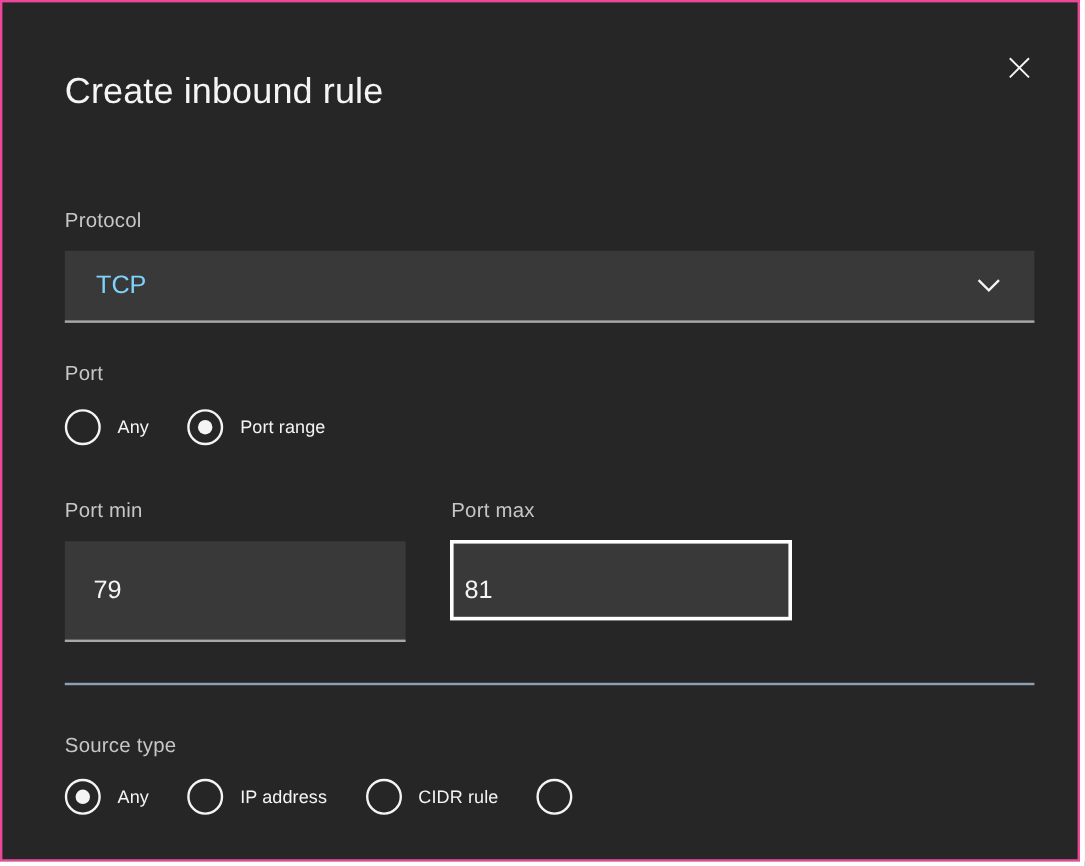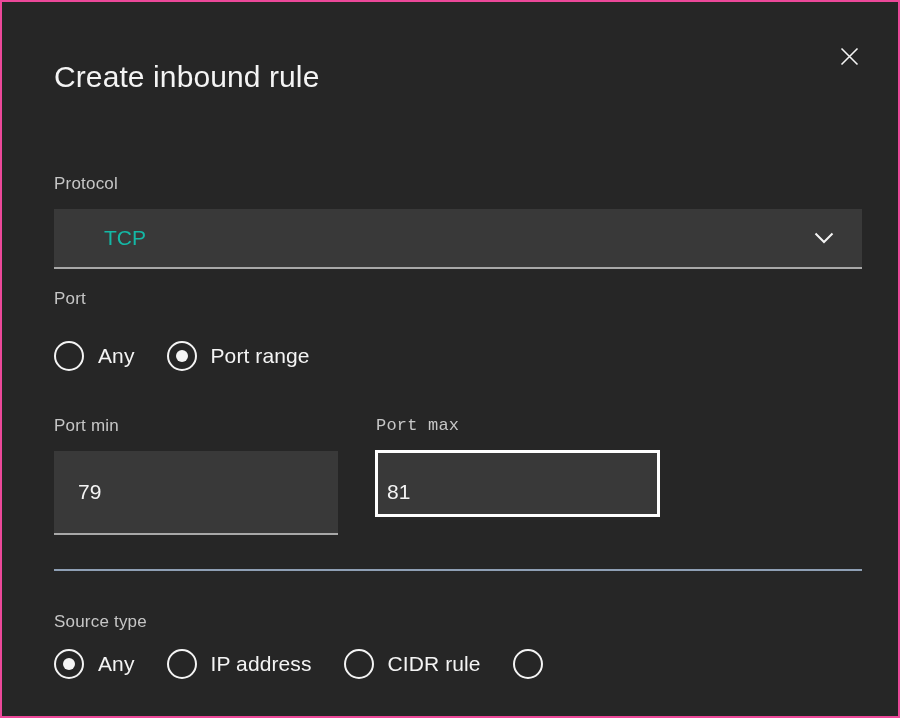--- a/index.html
+++ b/index.html
@@ -45,44 +45,43 @@
     display: block;
   }
   .field-label {
     position: absolute;
     font-size: 17px;
     font-weight: 400;
     color: #c6c6c6;
     letter-spacing: 0.2px;
   }
   .label-protocol { left: 52px; top: 172px; }
-  .label-port { left: 52px; top: 287px; }
+  .label-port { left: 52px; top: 300px; }
   .label-port-min { left: 52px; top: 414px; }
-  .label-port-max { left: 374px; top: 414px; font-family: Liberation Mono, monospace; }
+  .label-port-max { left: 374px; top: 414px; }
   .label-source-type { left: 52px; top: 610px; }
 
   .select-box {
     position: absolute;
     left: 52px;
     top: 207px;
     width: 808px;
     height: 60px;
     background: #393939;
     border: none;
     border-bottom: 2px solid #a8a8a8;
     box-sizing: border-box;
     display: flex;
     align-items: center;
     cursor: pointer;
   }
   .select-value {
     padding-left: 26px;
     font-size: 21px;
-    color: #14b8a6;
-    margin-left: 24px;
+    color: #7dd3fc;
   }
   .select-chevron {
     position: absolute;
     right: 28px;
     top: 50%;
     transform: translateY(-50%);
     display: flex;
   }
 
   .radio-row {
@@ -114,21 +113,21 @@
     position: absolute;
     left: 50%;
     top: 50%;
     width: 12px;
     height: 12px;
     border-radius: 50%;
     background: #f4f4f4;
     transform: translate(-50%, -50%);
   }
   .radio-label {
-    font-size: 21px;
+    font-size: 15px;
     color: #f4f4f4;
     letter-spacing: 0.1px;
   }
 
   .text-input {
     position: absolute;
     background: #393939;
     color: #f4f4f4;
     font-size: 21px;
     font-family: "Liberation Sans", "DejaVu Sans", sans-serif;

